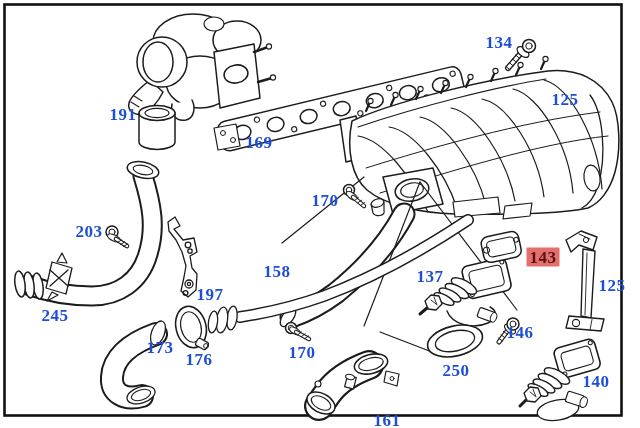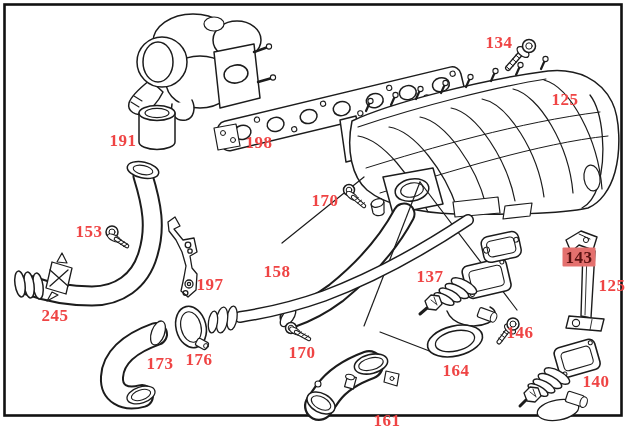--- a/index.html
+++ b/index.html
@@ -1,20 +1,20 @@
 <!DOCTYPE html>
 <html><head>
 <meta charset="utf-8">
 <style>
   html,body{margin:0;padding:0;background:#fff;}
   .stage{position:relative;width:640px;height:428px;background:#fff;overflow:hidden;
          font-family:"Liberation Serif", serif;}
   .stage svg{position:absolute;left:0;top:0;}
   .part-label{position:absolute;transform:translate(-50%,-50%);
-      font:600 17px "Liberation Serif", serif;color:#ef4444;letter-spacing:.5px;
+      font:600 17px "Liberation Serif", serif;color:#1d4ed8;letter-spacing:.5px;
       white-space:nowrap;line-height:1;user-select:none;}
   .part-label.highlighted{padding:1px 3px;border-radius:1px;}
 </style>
 </head>
 <body>
 
 <div class="stage">
 
 <svg width="640" height="428" viewBox="0 0 640 428">
 
@@ -306,33 +306,33 @@
       <ellipse cx="550" cy="381" rx="5" ry="13" transform="rotate(-62 550 381)" fill="#fff" stroke-width="1.4"></ellipse>
       <ellipse cx="544" cy="386" rx="4.6" ry="12" transform="rotate(-62 544 386)" fill="#fff" stroke-width="1.4"></ellipse>
       <ellipse cx="538" cy="390" rx="4.2" ry="11" transform="rotate(-62 538 390)" fill="#fff" stroke-width="1.4"></ellipse>
       <polygon points="538,388 541,396 535,402 527,401 524,393 530,387" fill="#fff" stroke-width="1.3"></polygon>
       <path d="M530,392 l5,4 M533,389 l3,8" stroke-width="0.9"></path>
       <path d="M526,400 L520,406" stroke-width="3"></path>
     </g>
   </g>
 </svg>
 
-<div class="part-label" style="left:123px;top:140px">191</div>
-<div class="part-label" style="left:259px;top:142px">198</div>
+<div class="part-label" style="left:123px;top:114px">191</div>
+<div class="part-label" style="left:259px;top:142px">169</div>
 <div class="part-label" style="left:499px;top:42px">134</div>
 <div class="part-label" style="left:565px;top:99px">125</div>
-<div class="part-label" style="left:89px;top:231px">153</div>
-<div class="part-label" style="left:210px;top:284px">197</div>
+<div class="part-label" style="left:89px;top:231px">203</div>
+<div class="part-label" style="left:210px;top:294px">197</div>
 <div class="part-label" style="left:277px;top:271px">158</div>
 <div class="part-label" style="left:55px;top:315px">245</div>
-<div class="part-label" style="left:160px;top:363px">173</div>
+<div class="part-label" style="left:160px;top:347px">173</div>
 <div class="part-label" style="left:199px;top:359px">176</div>
 <div class="part-label" style="left:325px;top:200px">170</div>
 <div class="part-label" style="left:302px;top:352px">170</div>
 <div class="part-label" style="left:430px;top:276px">137</div>
-<div class="part-label highlighted" style="left: 543px; top: 257px; background: rgb(228, 112, 110); color: rgb(90, 17, 17); margin-left: 36px;">143</div>
+<div class="part-label highlighted" style="left: 543px; top: 257px; background: rgb(228, 112, 110); color: rgb(90, 17, 17);">143</div>
 <div class="part-label" style="left:520px;top:332px">146</div>
 <div class="part-label" style="left:612px;top:285px">125</div>
-<div class="part-label" style="left:456px;top:370px">164</div>
+<div class="part-label" style="left:456px;top:370px">250</div>
 <div class="part-label" style="left:387px;top:420px">161</div>
 <div class="part-label" style="left:596px;top:381px">140</div>
 
 </div>
 
 </body></html>

